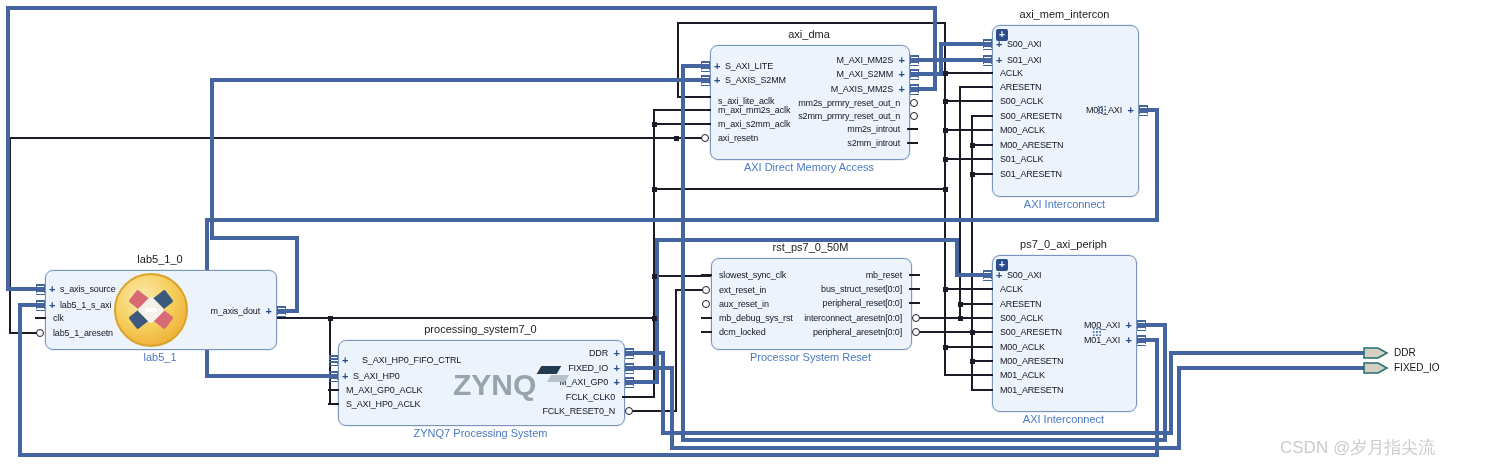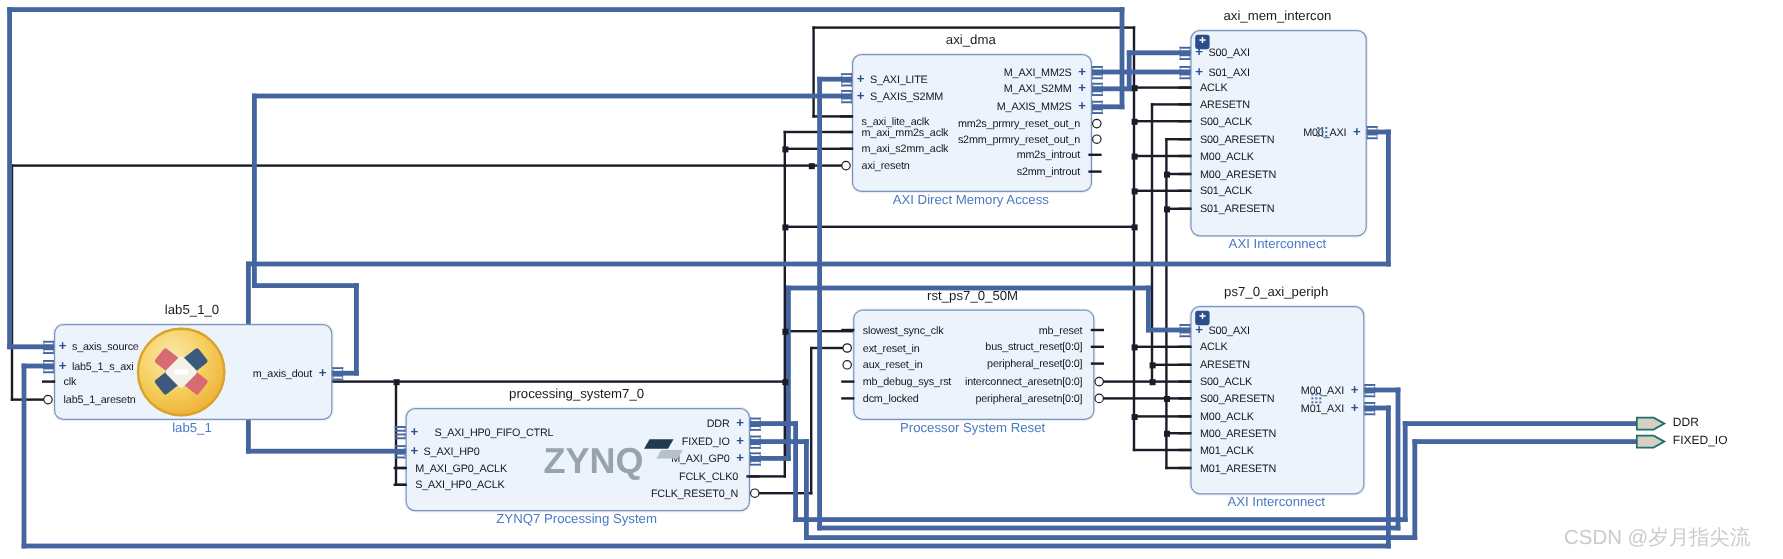--- a/index.html
+++ b/index.html
@@ -18,21 +18,21 @@
         background:repeating-linear-gradient(to bottom,#44659f 0 1.6px,transparent 1.6px 3.2px);
         border-left:1px dotted #44659f;border-right:1px dotted #44659f;}
   .lowcircle{position:absolute;width:6px;height:6px;border:1.4px solid #1c1c28;border-radius:50%;
              background:#fff;}
   .expand-badge{position:absolute;width:12px;height:12px;background:#2b4d8c;border-radius:2px;
                 color:#fff;font-size:10px;font-weight:bold;text-align:center;line-height:11px;}
   .dots-icon{position:absolute;width:10px;height:10px;
              background:radial-gradient(#4a6da7 1px,transparent 1.2px);background-size:3.3px 3.3px;}
   .ext-port{position:absolute;}
   .port-label{position:absolute;font-size:10px;color:#15151f;white-space:nowrap;height:12px;line-height:12px;}
-  .watermark{position:absolute;font-size:17px;color:#cbcbcb;white-space:nowrap;text-align:center;
+  .watermark{position:absolute;font-size:17px;color:#cbcbcb;white-space:nowrap;text-align:left;
              text-shadow:1px 1px 0 #ffffff;}
   
   .zynq-logo{position:absolute;}
   .zynq-text{font-size:30px;font-weight:bold;color:#97a4ae;letter-spacing:0px;line-height:30px;}
   .zynq-par1{position:absolute;width:20px;height:8px;background:#223a50;transform:skewX(-30deg);}
   .zynq-par2{position:absolute;width:18px;height:7px;background:#b5c2cb;transform:skewX(-30deg);}
   
   .ip-logo{position:absolute;border-radius:50%;
            background:radial-gradient(circle at 38% 32%,#fbe9b0 0%,#f6cf5e 45%,#eeb23a 78%,#e3a126 100%);
            border:2px solid #d9a32a;}

